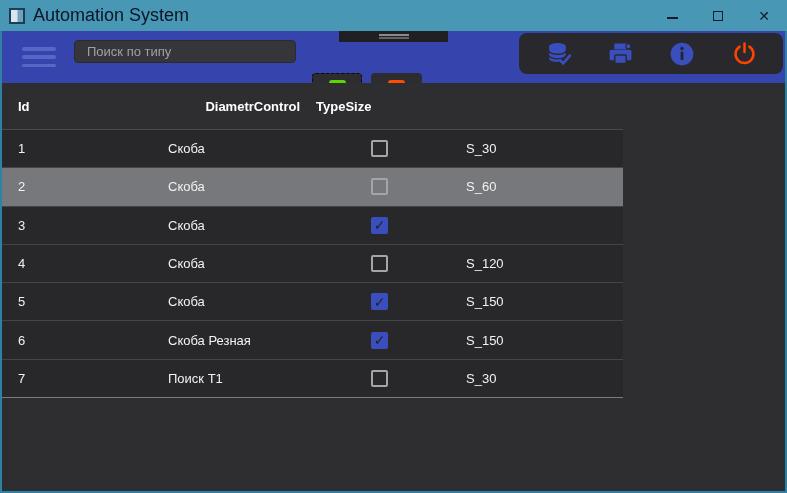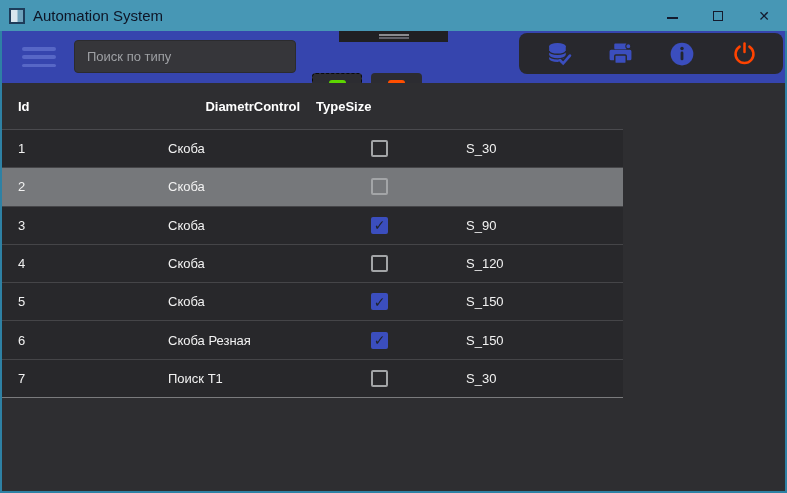--- a/index.html
+++ b/index.html
@@ -8,38 +8,38 @@
     position:relative;width:787px;height:493px;overflow:hidden;
     font-family:"Liberation Sans","DejaVu Sans",sans-serif;
     background:#2E2E31;user-select:none;
   }
   
   .titlebar{
     position:absolute;left:0;top:0;width:787px;height:31px;
     background:#4797B5;display:flex;align-items:center;
   }
   .app-icon{margin-left:9px;width:16px;height:16px;flex:0 0 auto;}
-  .title-text{margin-left:8px;font-size:15px;color:#0E1526;}
+  .title-text{margin-left:8px;font-size:18px;color:#0E1526;}
   .win-controls{position:absolute;right:0;top:0;height:31px;display:flex;}
   .win-btn{width:46px;height:31px;display:flex;align-items:center;justify-content:center;cursor:default;}
   .glyph-min{width:11px;height:2px;background:#141B2E;margin-top:4px;}
   .glyph-max{width:10px;height:10px;border:1.5px solid #141B2E;}
   .glyph-close{font-size:14px;color:#141B2E;line-height:1;}
   
   .window-border{
     position:absolute;left:0;top:31px;width:787px;height:462px;
     border:2px solid #2E81A4;border-top:none;pointer-events:none;z-index:60;
   }
   
   .toolbar{position:absolute;left:0;top:31px;width:787px;height:52px;background:#3645AE;}
   .hamburger{position:absolute;left:22px;top:16px;width:34px;height:20px;
     display:flex;flex-direction:column;justify-content:space-between;cursor:pointer;}
   .hamburger span{display:block;height:3.5px;border-radius:2px;background:#5767C6;}
   .search-input{
-    position:absolute;left:74px;top:9px;width:222px;height:33px;
+    position:absolute;left:74px;top:9px;width:222px;height:23px;
     background:#36363A;border:1px solid #2B2B2E;border-radius:4px;
     color:#EDEDEF;font-size:13px;padding:0 12px;outline:none;
     font-family:"Liberation Sans","DejaVu Sans",sans-serif;
   }
   .search-input::placeholder{color:#9EA0A4;}
   .tool-btn{
     position:absolute;top:42px;height:30px;background:#2C2C31;border-radius:4px;
     display:flex;align-items:center;justify-content:center;cursor:pointer;border:none;
   }
   .btn-add{left:312px;width:50px;outline:1px dashed #0A0A0A;outline-offset:-1px;}
@@ -189,29 +189,29 @@
       </div>
       <div class="cell-size">S_30</div>
     </div>
 
     <div class="t-row grid-row selected">
       <div class="cell-id">2</div>
       <div class="cell-name">Скоба</div>
       <div class="cell-diam">
         <span class="checkbox"></span>
       </div>
+      <div class="cell-size">S_60</div>
     </div>
 
     <div class="t-row grid-row">
       <div class="cell-id">3</div>
       <div class="cell-name">Скоба</div>
       <div class="cell-diam">
         <span class="checkbox checked"></span>
       </div>
-      <div class="cell-size">S_90</div>
     </div>
 
     <div class="t-row grid-row">
       <div class="cell-id">4</div>
       <div class="cell-name">Скоба</div>
       <div class="cell-diam">
         <span class="checkbox"></span>
       </div>
       <div class="cell-size">S_120</div>
     </div>

